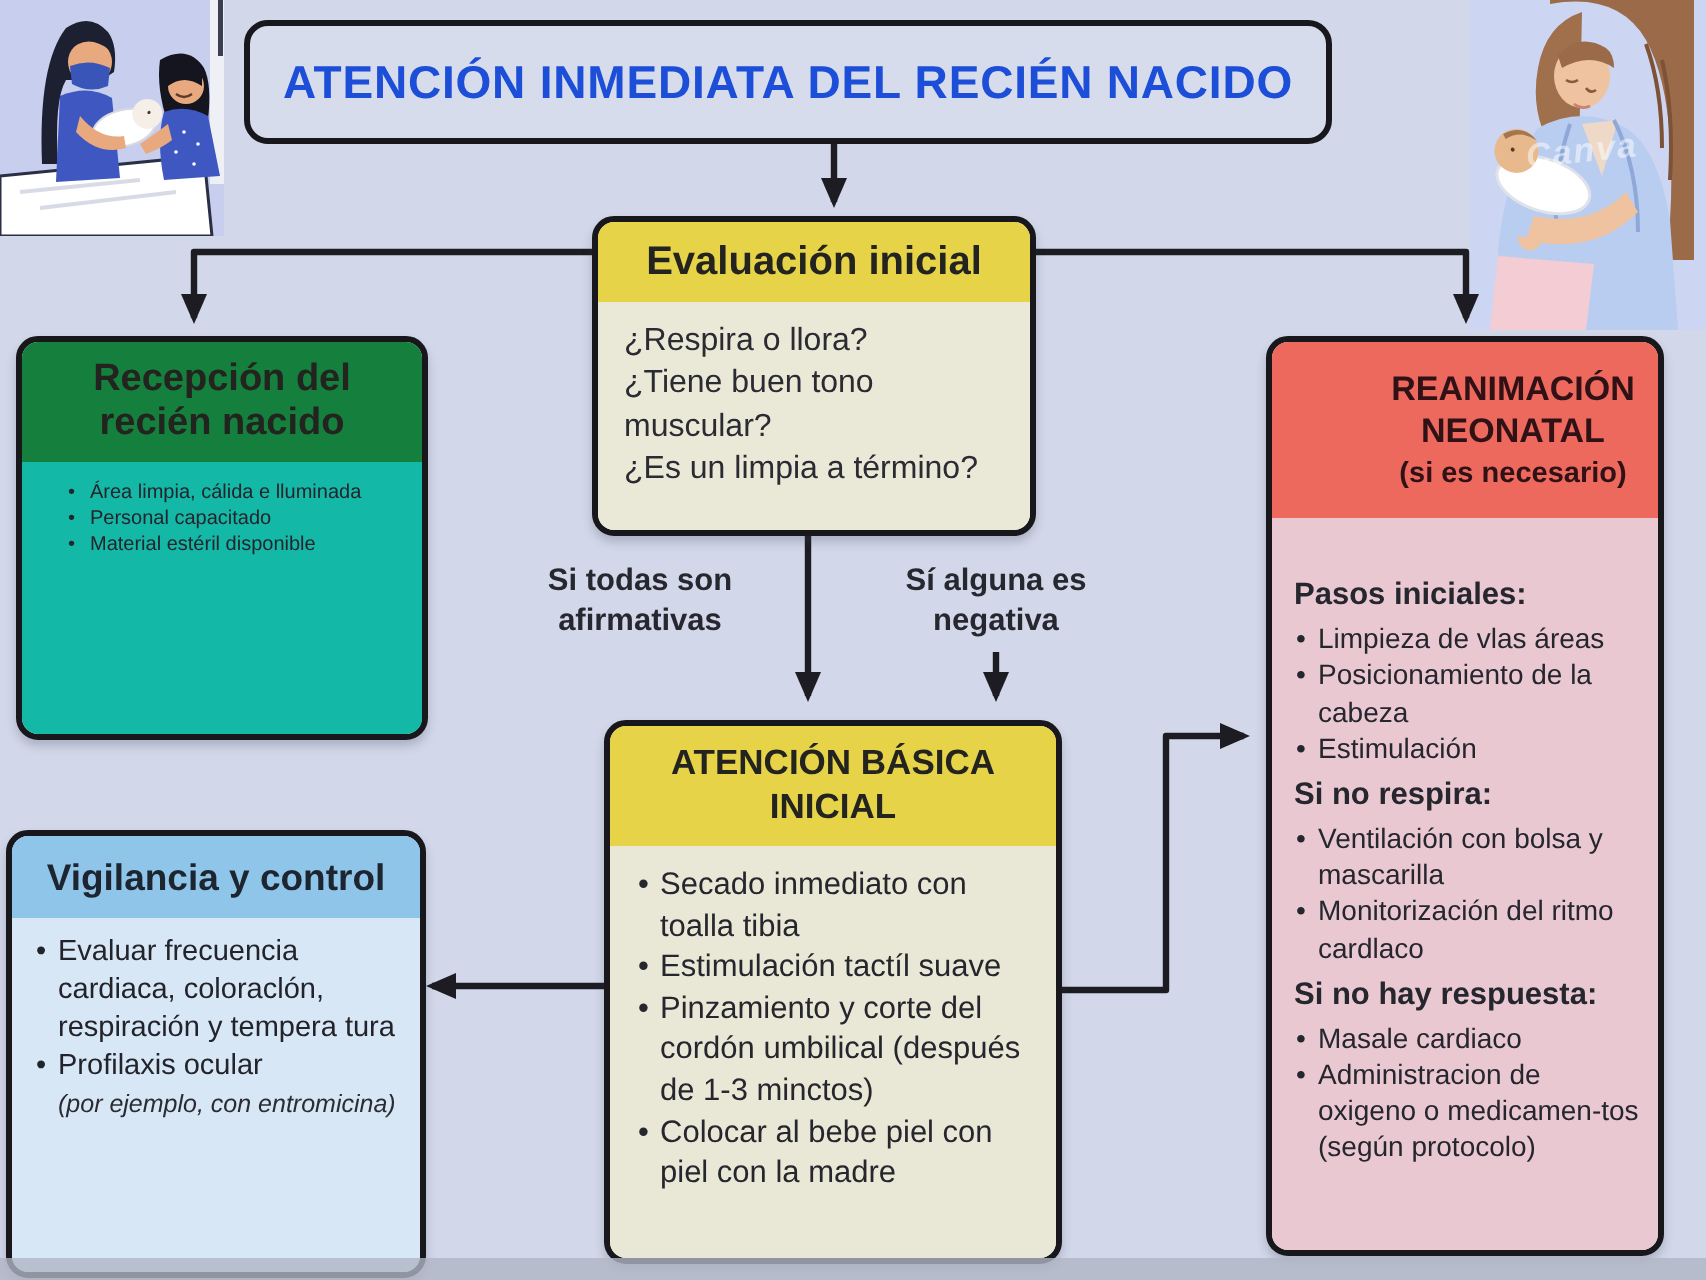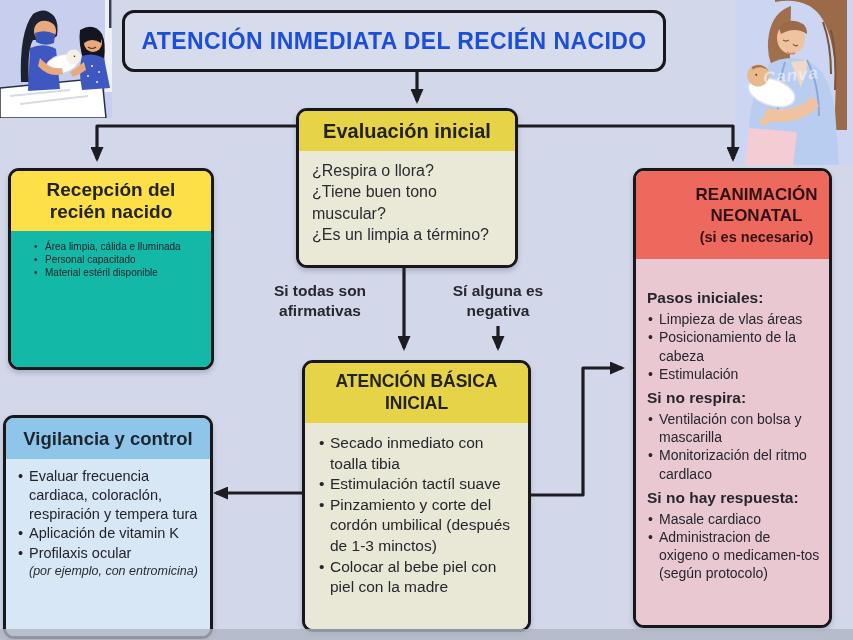--- a/index.html
+++ b/index.html
@@ -30,21 +30,21 @@
   ul.blist{list-style:none;margin:0;padding:0;}
   ul.blist li{padding-left:12px;position:relative;}
   ul.blist li::before{content:"•";position:absolute;left:1px;}
   ul.plain{list-style:none;margin:0;padding:0;}
 
   .eval{left:296px;top:108px;width:216px;height:154px;}
   .eval .hd{height:40px;background:#e7d348;font-size:20px;}
   .eval .bd{background:#eae8d6;height:114px;font-size:16px;line-height:1.34;color:#2b2b33;padding:9px 13px;}
 
   .recep{left:8px;top:168px;width:200px;height:196px;}
-  .recep .hd{height:60px;background:#fde047;font-size:19px;line-height:1.18;padding:0 32px;}
+  .recep .hd{height:60px;background:#15803d;font-size:19px;line-height:1.18;padding:0 32px;}
   .recep .bd{background:#14b8a6;height:136px;font-size:10px;line-height:1.32;color:#24242c;padding:9px 8px 8px 22px;}
 
   .reani{left:633px;top:168px;width:193px;height:454px;}
   .reani .hd{height:88px;background:#ee695d;font-size:17px;line-height:1.25;color:#301116;padding-left:48px;}
   .reani .hd .sub{font-size:14.5px;font-weight:600;margin-top:1px;}
   .reani .bd{background:#e9c8d1;height:366px;font-size:14px;line-height:1.3;color:#26262e;padding:24px 9px 6px 11px;}
   .reani .sec-title{font-weight:bold;font-size:15.5px;margin:5px 0 2px 0;}
 
   .atenc{left:302px;top:360px;width:223px;height:266px;}
   .atenc .hd{height:60px;background:#e7d348;font-size:17.5px;line-height:1.25;}
@@ -218,21 +218,20 @@
           <li>Colocar al bebe piel con piel con la madre</li>
         </ul>
     </div>
   </div>
 
   <div class="node vigil">
     <div class="hd">Vigilancia y control</div>
     <div class="bd">
       <ul class="blist">
           <li>Evaluar frecuencia cardiaca, coloraclón, respiración y tempera tura</li>
-          <li>Aplicación de vitamin K</li>
           <li>Profilaxis ocular</li>
         </ul>
       <div class="note">(por ejemplo, con entromicina)</div>
     </div>
   </div>
 
   <div class="branch-label label-left">Si todas son afirmativas</div>
   <div class="branch-label label-right">Sí alguna es negativa</div>
 
   <div class="bottom-bar"></div>

